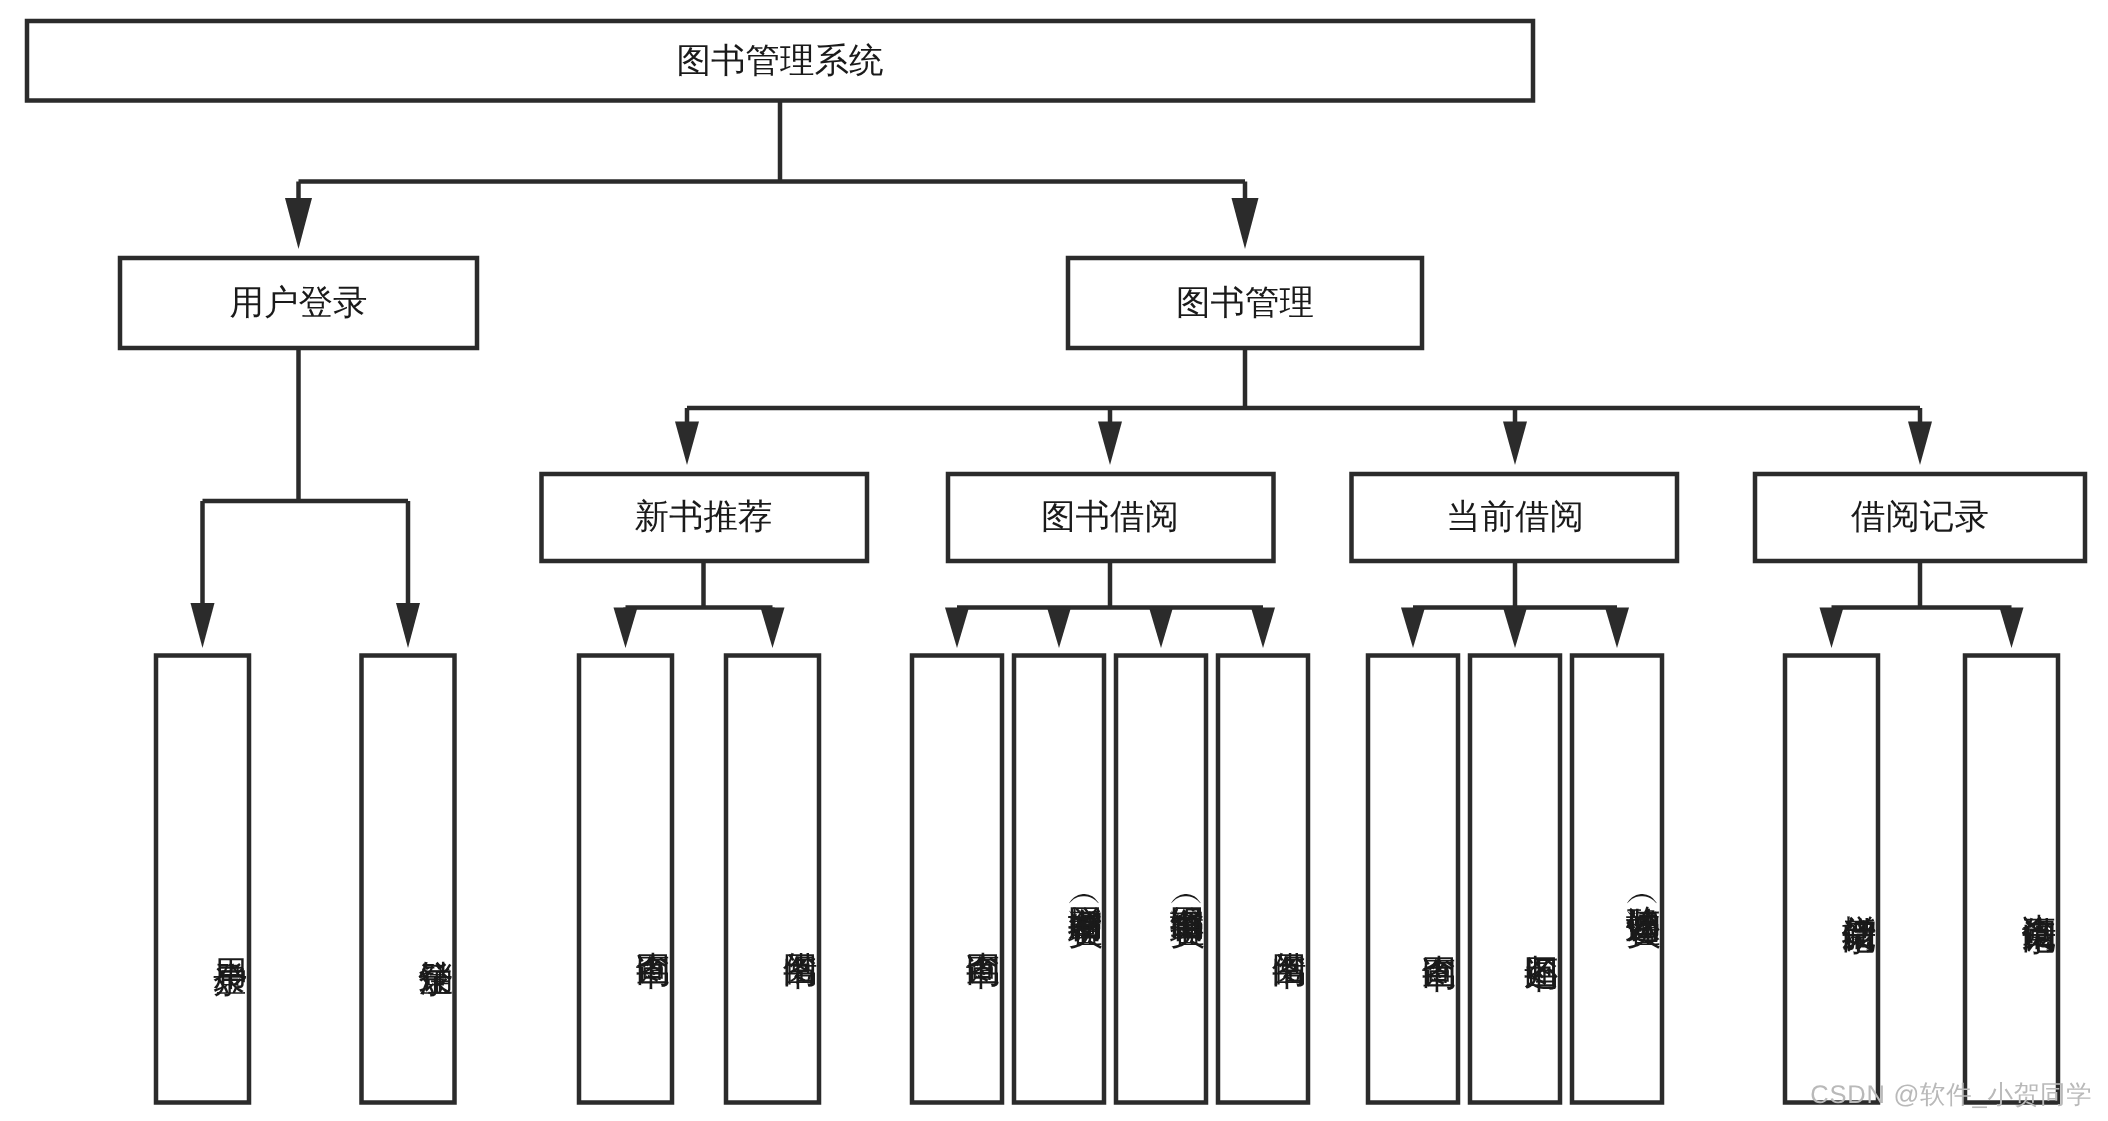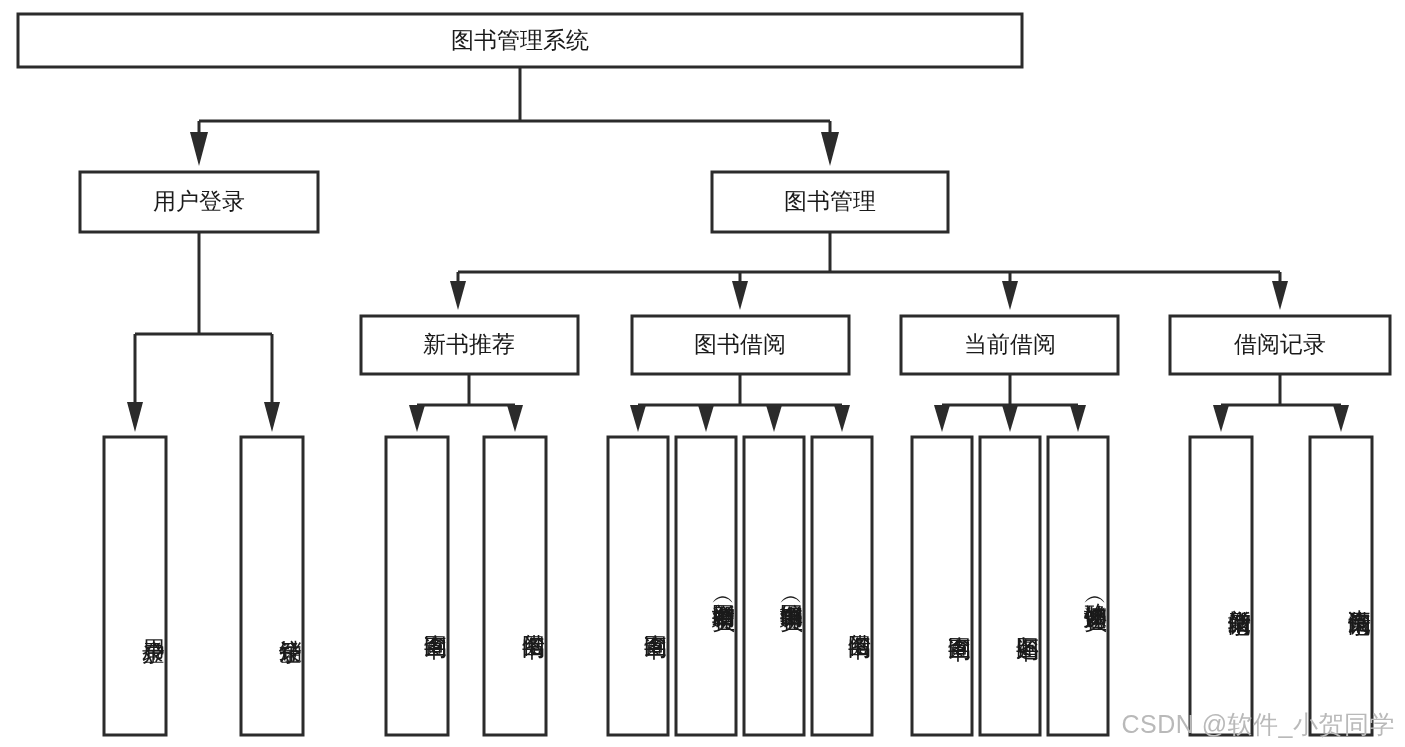--- a/index.html
+++ b/index.html
@@ -70,21 +70,21 @@
     pointer-events: none;
     display: flex;
     align-items: flex-start;
     justify-content: center;
   }
   .watermark {
     position: absolute;
     right: 10px;
     bottom: 6px;
     font-family: "Liberation Sans", sans-serif;
-    font-size: 25px;
+    font-size: 17px;
     color: #b9b9b9;
     white-space: nowrap;
     letter-spacing: 0.5px;
   }
 </style>
 </head>
 <body>
 
 <div id="diagram-root">
 

